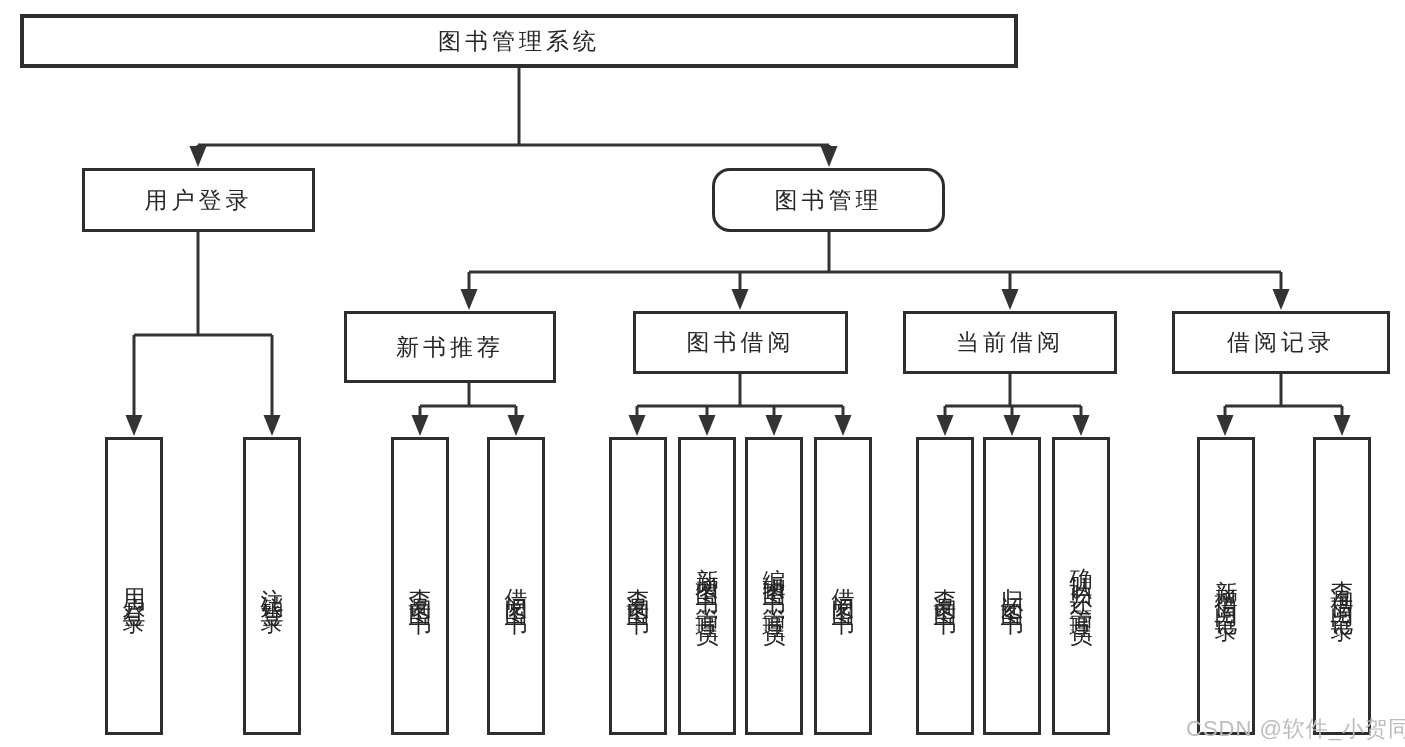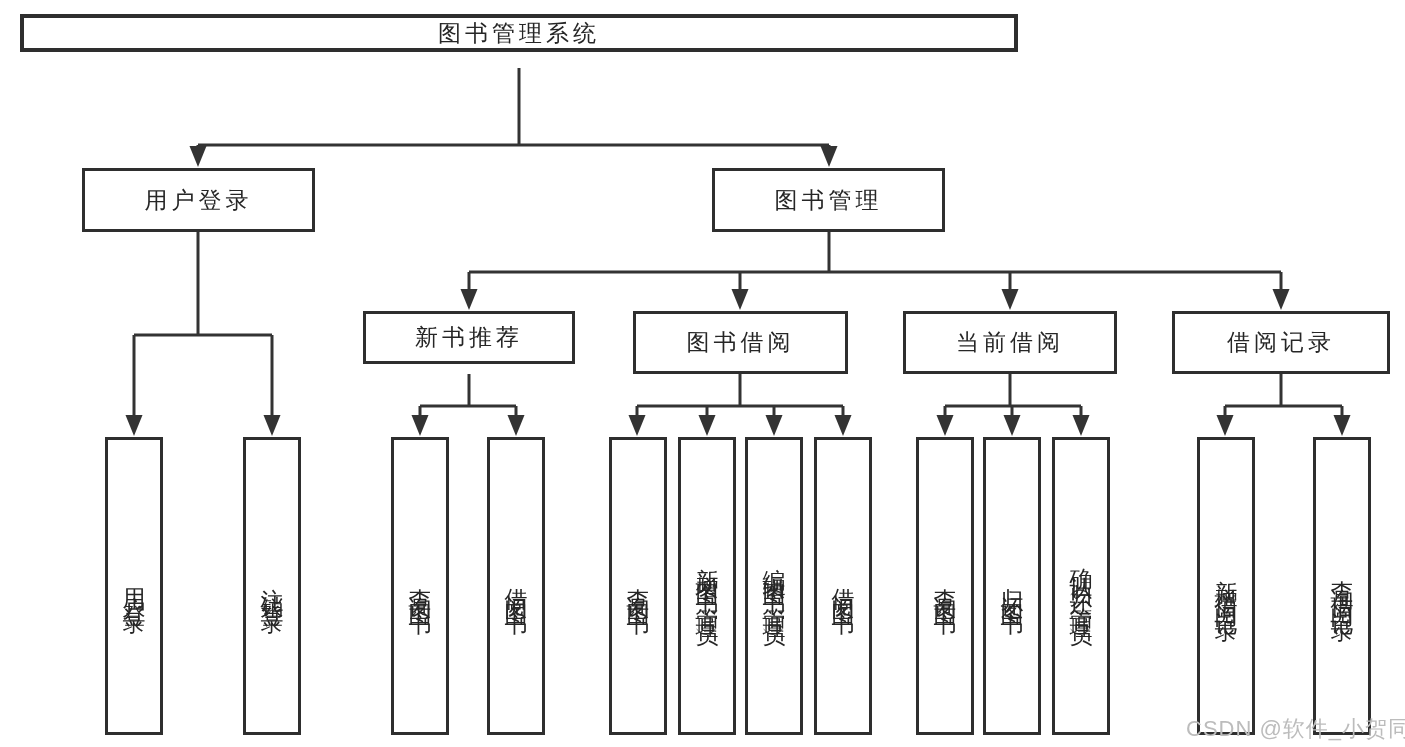--- a/index.html
+++ b/index.html
@@ -95,26 +95,26 @@
     <polygon points="1072.5,415 1089.5,415 1081,436"></polygon>
 
     <line x1="1281" y1="374" x2="1281" y2="406"></line>
     <line x1="1225" y1="406" x2="1342" y2="406"></line>
     <line x1="1225" y1="406" x2="1225" y2="418"></line>
     <polygon points="1216.5,415 1233.5,415 1225,436"></polygon>
     <line x1="1342" y1="406" x2="1342" y2="418"></line>
     <polygon points="1333.5,415 1350.5,415 1342,436"></polygon>
   </svg>
 
-  <div class="hbox root" style="left:20px;top:14px;width:998px;height:38px;">图书管理系统</div>
+  <div class="hbox root" style="left:20px;top:14px;width:998px;height:54px;">图书管理系统</div>
 
   <div class="hbox" style="left:82px;top:168px;width:233px;height:64px;">用户登录</div>
-  <div class="hbox" style="left:712px;top:168px;width:233px;height:64px;">图书管理</div>
+  <div class="hbox" style="left:712px;top:168px;width:233px;height:64px;border-radius:18px;">图书管理</div>
 
-  <div class="hbox" style="left:363px;top:311px;width:212px;height:53px;">新书推荐</div>
+  <div class="hbox" style="left:344px;top:311px;width:212px;height:72px;">新书推荐</div>
   <div class="hbox" style="left:903px;top:311px;width:214px;height:63px;">当前借阅</div>
   <div class="hbox" style="left:633px;top:311px;width:215px;height:63px;">图书借阅</div>
   <div class="hbox" style="left:1172px;top:311px;width:218px;height:63px;">借阅记录</div>
 
   <div class="vbox" style="left:105px;">
     <span>用户登录</span>
   </div>
   <div class="vbox" style="left:243px;">
     <span>注销登录</span>
   </div>

